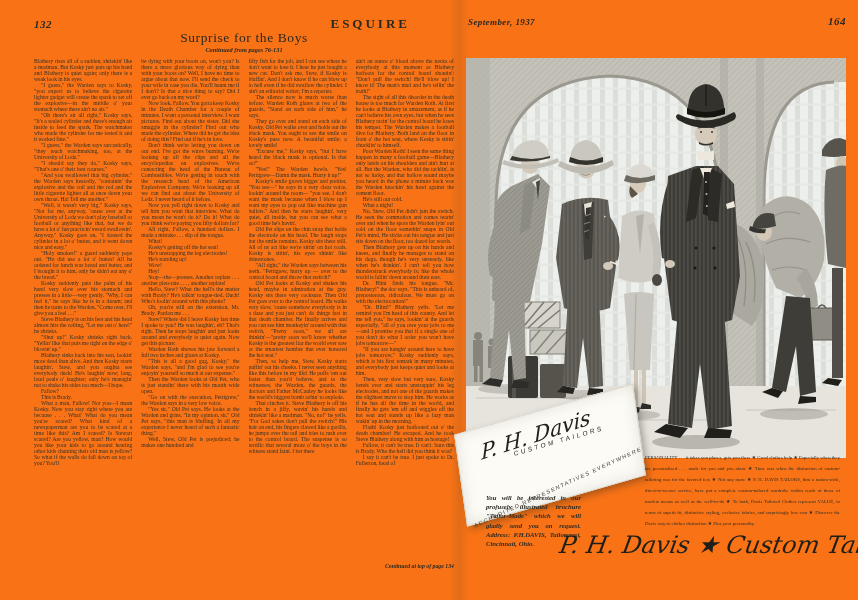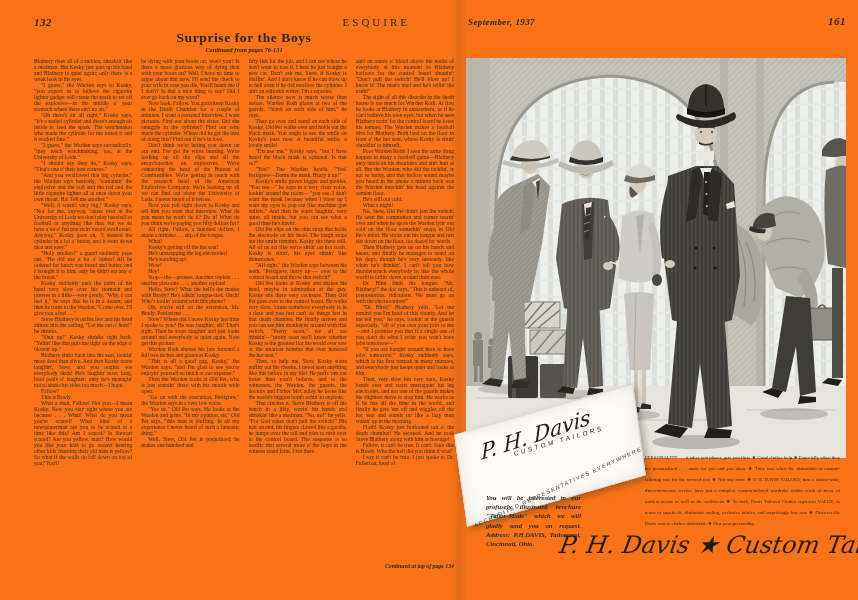--- a/index.html
+++ b/index.html
@@ -8,24 +8,24 @@
     font-family:"Liberation Serif","DejaVu Serif",serif;color:#2a2822;
     -webkit-font-smoothing:antialiased;
   }
   .spread{position:relative;width:858px;height:600px;overflow:hidden;background:#f97316;}
   .gutter{position:absolute;left:449px;top:0;width:20px;height:600px;
     background:linear-gradient(90deg,rgba(60,55,45,0),rgba(60,55,45,.12) 50%,rgba(60,55,45,0));}
   
   .lhead{position:absolute;left:34px;top:16px;width:376px;display:flex;justify-content:space-between;align-items:baseline;}
   .rhead{position:absolute;left:468px;top:15px;width:378px;display:flex;justify-content:space-between;align-items:baseline;}
   .folio{font-weight:bold;font-style:italic;font-size:11px;letter-spacing:.5px;}
-  .mag{font-weight:normal;font-size:11px;letter-spacing:3px;text-align:right;}
+  .mag{font-weight:bold;font-size:13px;letter-spacing:3px;text-align:right;}
   .date{font-weight:bold;font-style:italic;font-size:9px;letter-spacing:.4px;}
   
-  .title{position:absolute;left:34px;top:30px;width:420px;text-align:center;font-weight:bold;font-size:13.5px;letter-spacing:.6px;}
+  .title{position:absolute;left:34px;top:30px;width:420px;text-align:center;font-weight:normal;font-size:13.5px;letter-spacing:.6px;}
   .subtitle{position:absolute;left:34px;top:46px;width:420px;text-align:center;font-style:italic;font-weight:bold;font-size:6.3px;}
   .cols{position:absolute;left:34px;top:58px;width:420px;height:505px;display:flex;gap:9px;overflow:hidden;}
   .col{flex:1;text-align:justify;font-size:5.6px;line-height:6.0px;overflow:hidden;word-spacing:-0.2px;color:#33312a;}
   .col p{margin:0;text-indent:7px;}
   .col p:first-child{text-indent:0;}
   .contnote{position:absolute;left:350px;top:563px;width:104px;text-align:right;
     font-size:5.8px;font-weight:bold;font-style:italic;}
   
   .illus{position:absolute;left:466px;top:58px;width:380px;height:400px;}
   
@@ -130,21 +130,21 @@
         </div>
     </div>
     <div class="contnote">Continued at top of page 134</div>
   </div>
 
   <div class="gutter"></div>
 
   <div>
     <div class="rhead">
       <span class="date">September, 1937</span>
-      <span class="folio">161</span>
+      <span class="folio">164</span>
     </div>
 
     <svg class="illus" viewBox="0 0 380 400">
       <defs>
         <pattern id="pinD" width="4" height="4" patternUnits="userSpaceOnUse">
           <rect width="4" height="4" fill="#3e3c37"></rect>
             <rect x="1.6" width="0.7" height="4" fill="#66645d"></rect>
         </pattern>
         <pattern id="pinM" width="4" height="4" patternUnits="userSpaceOnUse">
           <rect width="4" height="4" fill="#595750"></rect>

